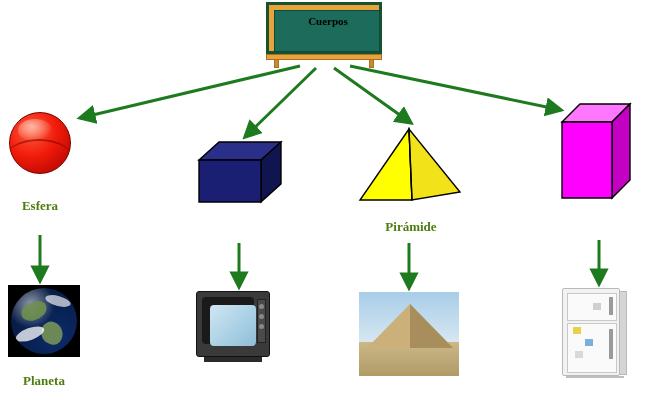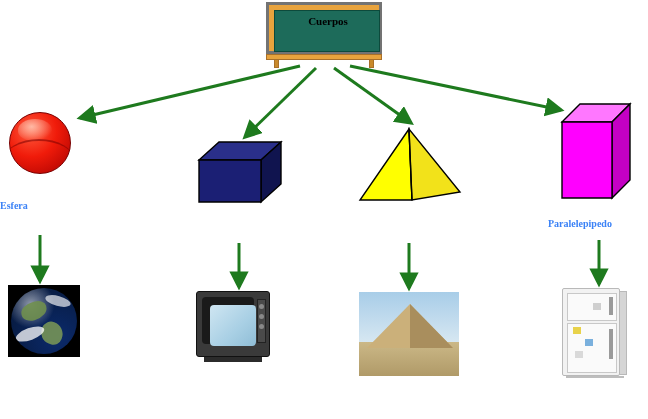--- a/index.html
+++ b/index.html
@@ -12,44 +12,44 @@
     width: 648px;
     height: 419px;
     background: #ffffff;
     font-family: "Liberation Serif", serif;
     overflow: hidden;
   }
   .lbl {
     position: absolute;
     font-family: "Liberation Serif", serif;
     font-weight: bold;
-    font-size: 10px;
-    color: #3b82f6;
-    text-align: left;
+    font-size: 13px;
+    color: #4d7c0f;
+    text-align: center;
     line-height: 15px;
     white-space: nowrap;
   }
   svg.arrows {
     position: absolute;
     left: 0; top: 0;
     width: 648px; height: 419px;
     pointer-events: none;
   }
 
   
   #board {
     position: absolute;
     left: 266px; top: 2px;
     width: 120px; height: 64px;
   }
   #board .frame {
     position: absolute;
     left: 0; top: 0;
     width: 116px; height: 52px;
-    border: 3px solid #737373;
+    border: 3px solid #14532d;
     background: #e8a33d;
     box-sizing: border-box;
   }
   #board .slate {
     position: absolute;
     left: 5px; top: 5px;
     width: 106px; height: 42px;
     background: #1d6b5a;
     border: 1px solid #0c4a3c;
     box-sizing: border-box;
@@ -325,42 +325,43 @@
   <div id="pyramid">
     <svg width="110" height="78" viewBox="0 0 110 78">
 
       <polygon points="53,3 4,74 56,74" fill="#ffff00" stroke="#000" stroke-width="1.4"></polygon>
 
       <polygon points="53,3 56,74 104,66" fill="#f2e21a" stroke="#000" stroke-width="1.4"></polygon>
 
       <line x1="53" y1="3" x2="56" y2="74" stroke="#000" stroke-width="1.2"></line>
     </svg>
   </div>
+  <div class="lbl" style="left:371px; top:219px; width:80px;">Pirámide</div>
 
   <div id="parallel">
     <svg width="74" height="104" viewBox="0 0 74 104">
 
       <polygon points="2,22 20,4 70,4 52,22" fill="#ff77ff" stroke="#000" stroke-width="1.4"></polygon>
 
       <polygon points="52,22 70,4 70,80 52,98" fill="#c400c4" stroke="#000" stroke-width="1.4"></polygon>
 
       <polygon points="2,22 52,22 52,98 2,98" fill="#ff00ff" stroke="#000" stroke-width="1.4"></polygon>
     </svg>
   </div>
-  <div class="lbl" style="left:548px; top:216px; width:100px;">Paralelepipedo</div>
 
   <div id="earth">
     <div class="globe">
       <div class="land1"></div>
       <div class="land2"></div>
       <div class="cloud1"></div>
       <div class="cloud2"></div>
     </div>
   </div>
   <div class="lbl" style="left:0px; top:373px; width:88px;">
+    <div>Planeta</div>
   </div>
 
   <div id="tv">
     <div class="body">
       <div class="bezel">
         <div class="screen"></div>
       </div>
       <div class="panel"></div>
       <div class="knob" style="top:12px;"></div>
       <div class="knob" style="top:22px;"></div>

